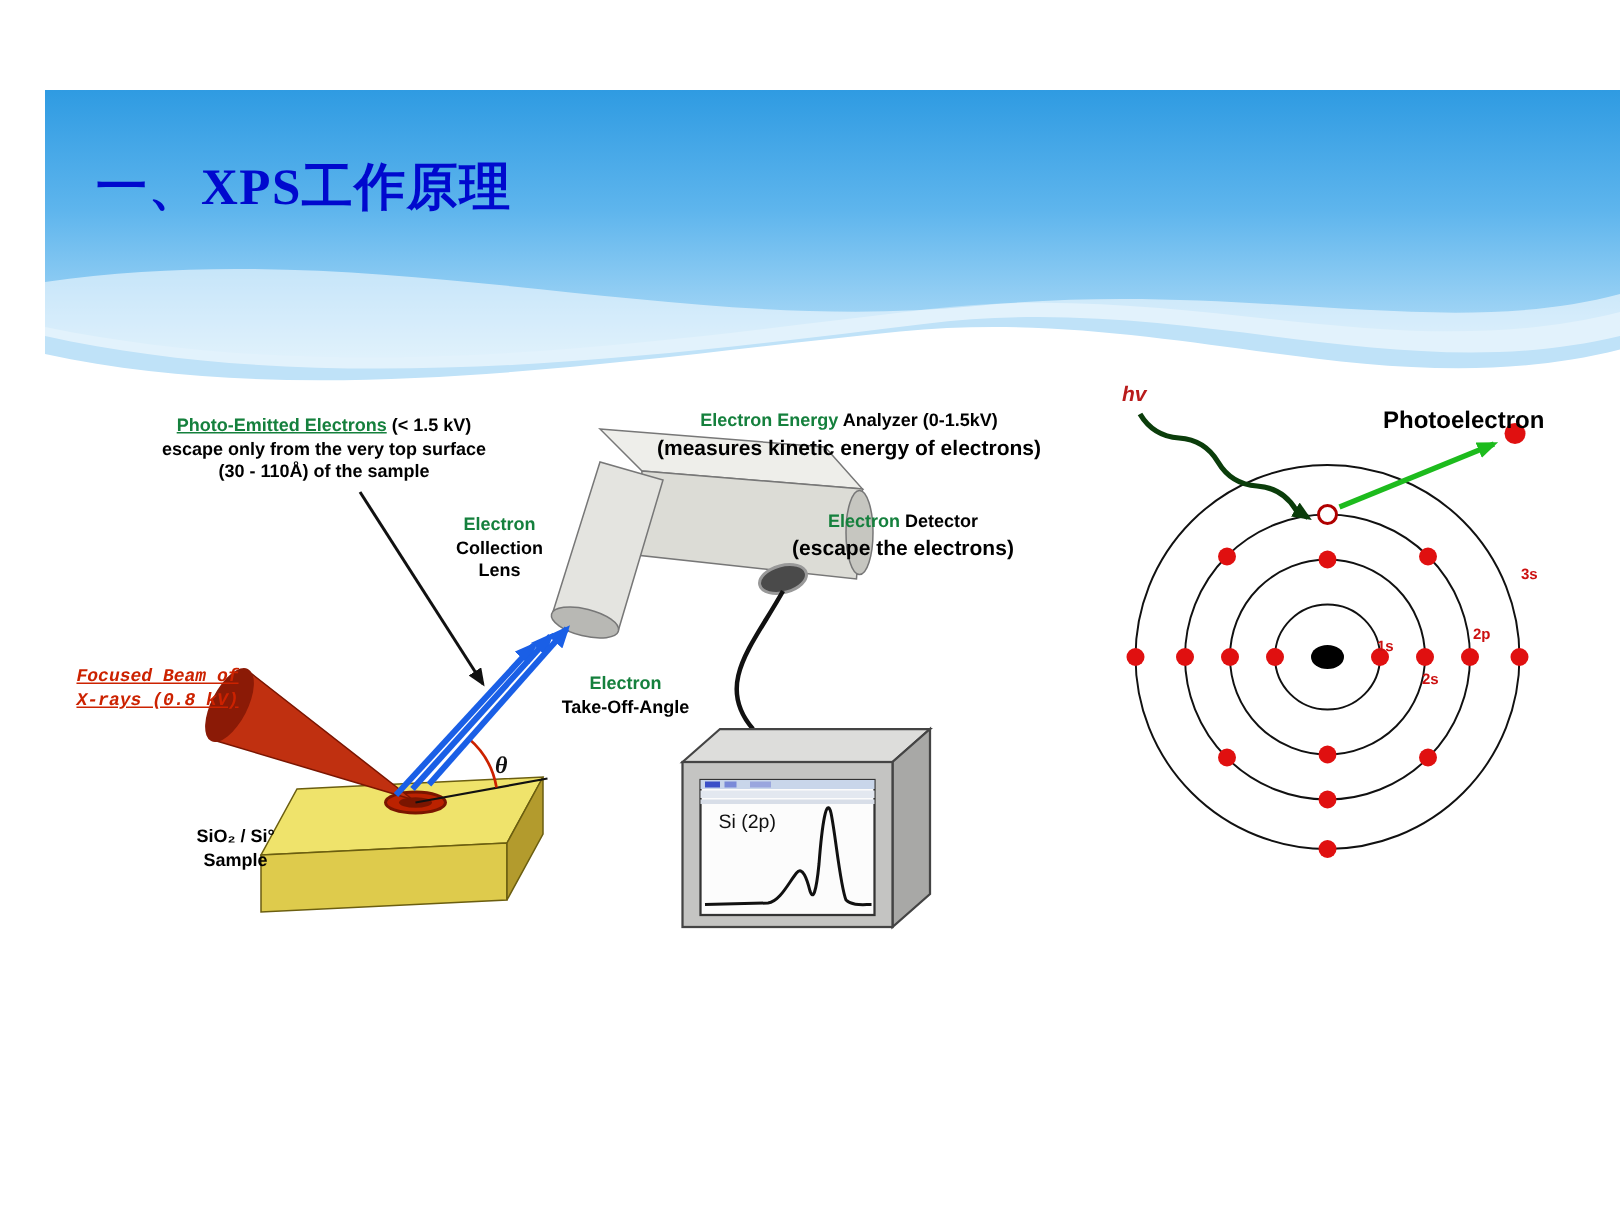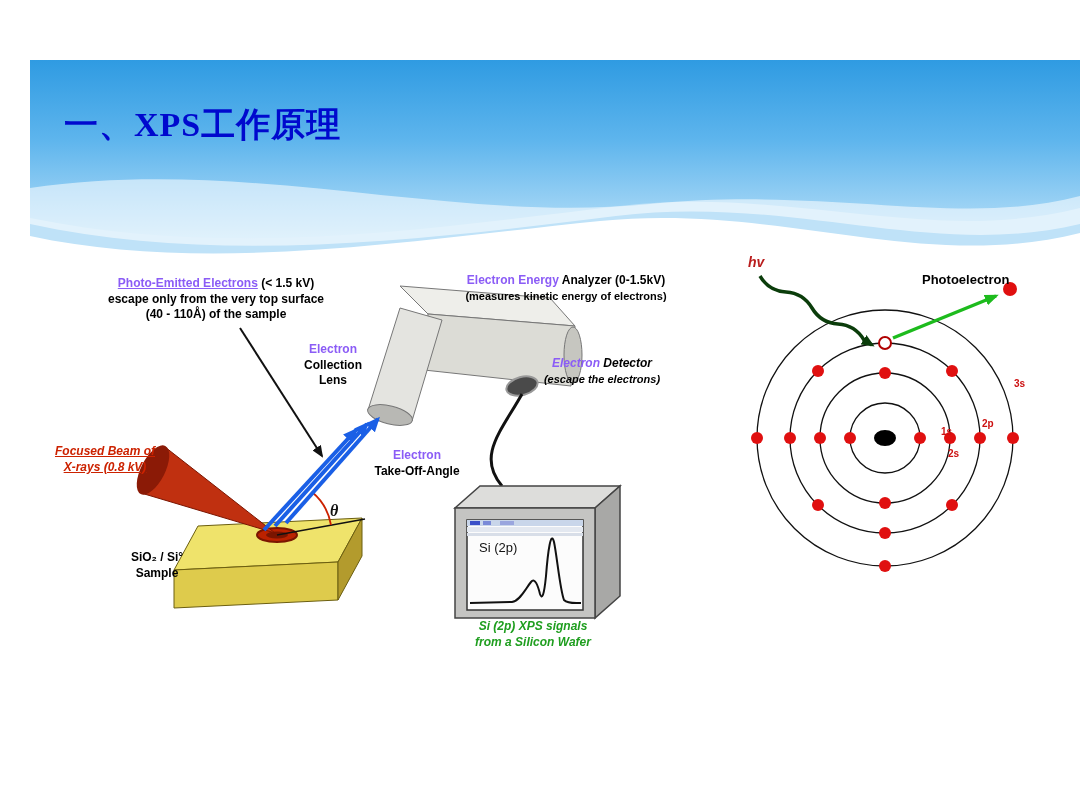--- a/index.html
+++ b/index.html
@@ -2,30 +2,30 @@
 <html><head>
 <meta charset="utf-8">
 <style>
   html,body{margin:0;padding:0;background:#fff;}
   .slide{position:relative;width:1080px;height:810px;background:#fff;overflow:hidden;
          font-family:"Liberation Sans","DejaVu Sans",sans-serif;margin-top:28px;}
   .hdr{position:absolute;left:0;top:0;width:1080px;height:245px;}
   .slide-title{position:absolute;left:64px;top:74px;font-family:"Liberation Serif","DejaVu Serif",serif;
                font-size:34px;font-weight:700;color:#0009CE;letter-spacing:1px;white-space:nowrap;}
   .lbl{position:absolute;font-weight:700;font-size:12px;line-height:1.3;color:#000;text-align:center;}
-  .sub{font-weight:700;font-size:11px;display:block;}
-  .tblue{color:#8b5cf6;}
+  .sub{font-weight:700;font-size:14px;display:block;}
+  .tblue{color:#15803d;}
   .tred{color:#CC2200;}
   .tgreen{color:#1F9E1F;font-style:italic;}
   .ul{text-decoration:underline;}
   .ital{font-style:italic;}
   .theta{position:absolute;left:330px;top:474px;font-family:"Liberation Serif","DejaVu Serif",serif;
          font-style:italic;font-size:16px;font-weight:700;color:#111;}
   .hv{position:absolute;left:748px;top:226px;font-size:14px;font-weight:700;font-style:italic;color:#b91c1c;}
-  .pe{position:absolute;left:922px;top:244px;font-size:13px;font-weight:700;color:#000;}
+  .pe{position:absolute;left:922px;top:244px;font-size:16px;font-weight:700;color:#000;}
   .shell{position:absolute;font-size:10px;font-weight:700;color:#CC1111;}
   svg{position:absolute;}
 </style>
 </head>
 <body>
 
 <div class="slide">
 
   <svg class="hdr" width="1080" height="245" viewBox="0 0 1080 245">
     <defs>
@@ -102,60 +102,56 @@
         <rect x="437" y="275" width="116" height="3" fill="#D8DEE8"></rect>
       </g>
       <text x="449" y="294" font-size="13" font-family="Liberation Sans, sans-serif" fill="#111">Si (2p)</text>
       <path d="M440,345 L482,344 C490,343 496,330 501,324 C505,319 508,328 510,336 C512,342 514,338 516,318 C518,292 521,272 524,284 C527,298 530,332 534,342 C538,346 545,345 551,345" fill="none" stroke="#111" stroke-width="2"></path>
     </g>
   </svg>
 
   <div class="lbl" style="left:85px;top:248px;width:262px;">
     <span class="tblue ul">Photo-Emitted Electrons</span><span> (&lt; 1.5 kV)</span><br>
     <span>escape only from the very top surface</span><br>
-    <span>(40 - 110Å) of the sample</span>
+    <span>(30 - 110Å) of the sample</span>
   </div>
 
   <div class="lbl" style="left:430px;top:245px;width:272px;">
     <span class="tblue">Electron Energy</span><span> Analyzer  (0-1.5kV)</span><br>
     <span class="sub">(measures kinetic energy of electrons)</span>
   </div>
 
   <div class="lbl" style="left:287px;top:314px;width:92px;">
     <span class="tblue">Electron</span><br>
     <span>Collection</span><br>
     <span>Lens</span>
   </div>
 
-  <div class="lbl" style="left:520px;top:328px;width:164px;font-style:italic;">
+  <div class="lbl" style="left:520px;top:312px;width:164px;">
     <span class="tblue">Electron</span><span> Detector</span><br>
     <span class="sub">(escape the electrons)</span>
   </div>
 
-  <div class="lbl ital" style="left:36px;top:416px;width:138px;">
+  <div class="lbl ital" style="left:36px;top:416px;width:138px;font-family:Liberation Mono, monospace;">
     <span class="tred ul">Focused Beam of</span><br>
     <span class="tred ul">X-rays (0.8 kV)</span>
   </div>
 
   <div class="lbl" style="left:356px;top:420px;width:122px;">
     <span class="tblue">Electron</span><br>
     <span>Take-Off-Angle</span>
   </div>
   <div class="theta">θ</div>
 
   <div class="lbl" style="left:108px;top:522px;width:98px;">
     <span>SiO₂ / Si°</span><br>
     <span>Sample</span>
   </div>
 
 
-  <div class="lbl" style="left:438px;top:591px;width:190px;">
-    <span class="tgreen">Si (2p) XPS signals</span><br>
-    <span class="tgreen">from a Silicon Wafer</span>
-  </div>
 
   <svg style="left:700px;top:230px;" width="360" height="330" viewBox="0 0 360 330">
     <defs>
       <marker id="mgreen" markerUnits="userSpaceOnUse" markerWidth="14" markerHeight="11" refX="11" refY="5.5" orient="auto">
         <path d="M0,0 L14,5.5 L0,11 Z" fill="#1DBB1D"></path>
         </marker>
       <marker id="mdgreen" markerUnits="userSpaceOnUse" markerWidth="13" markerHeight="11" refX="10" refY="5.5" orient="auto">
         <path d="M0,0 L13,5.5 L0,11 Z" fill="#0B3D0B"></path>
         </marker>
     </defs>
@@ -192,18 +188,18 @@
 
     <path d="M60,18 q8.8,14.8 26,16 q17.2,1.2 26,16 q8.8,14.8 26,16 q17.2,1.2 26,16 l8,5" fill="none" stroke="#0B3D0B" stroke-width="3.5" marker-end="url(#mdgreen)"></path>
 
     <line x1="193" y1="80" x2="296" y2="38" stroke="#1DBB1D" stroke-width="3.5" marker-end="url(#mgreen)"></line>
 
     <circle cx="310" cy="31" r="7" fill="#E01010"></circle>
   </svg>
 
   <div class="hv">hv</div>
   <div class="pe">Photoelectron</div>
-  <div class="shell" style="left:918px;top:398px;padding-left:23px;">1s</div>
+  <div class="shell" style="left:918px;top:398px;">1s</div>
   <div class="shell" style="left:948px;top:420px;">2s</div>
   <div class="shell" style="left:982px;top:390px;">2p</div>
   <div class="shell" style="left:1014px;top:350px;">3s</div>
 
 </div>
 
 </body></html>

